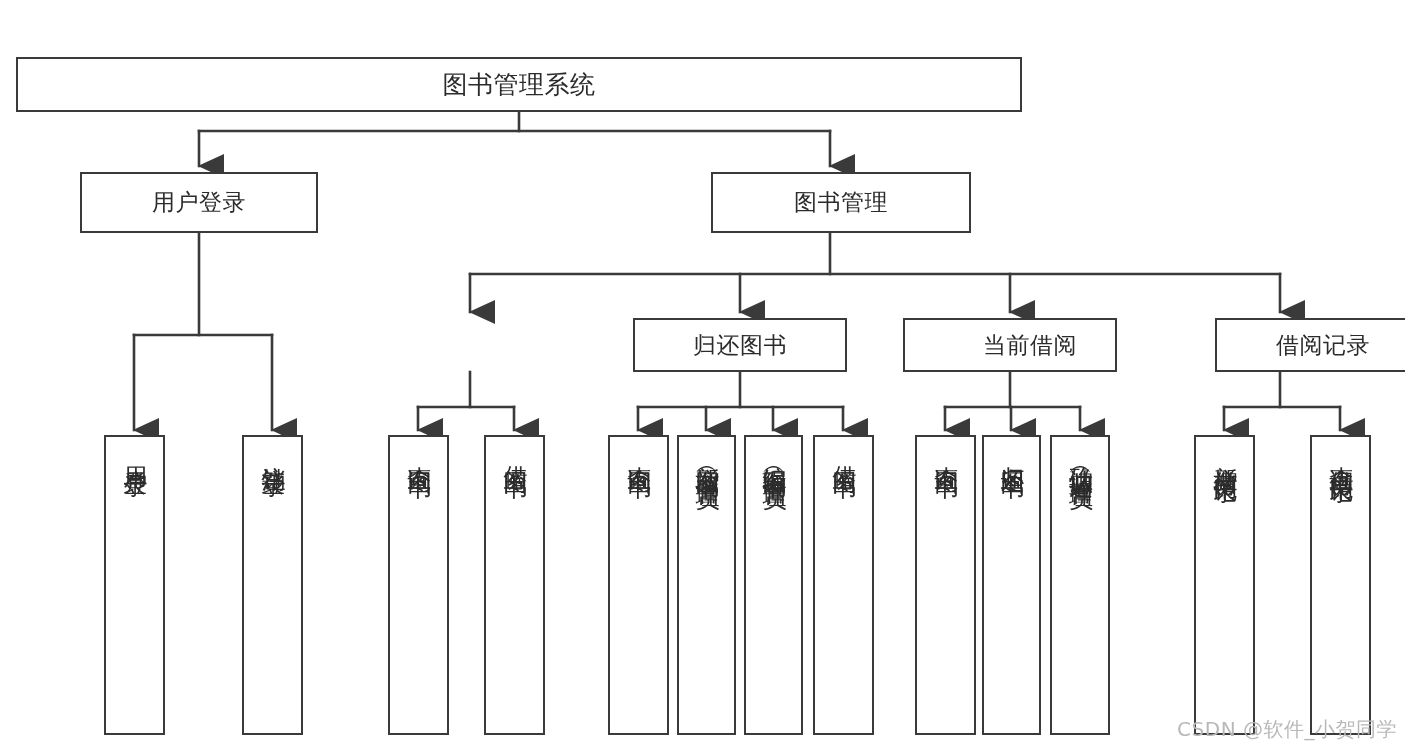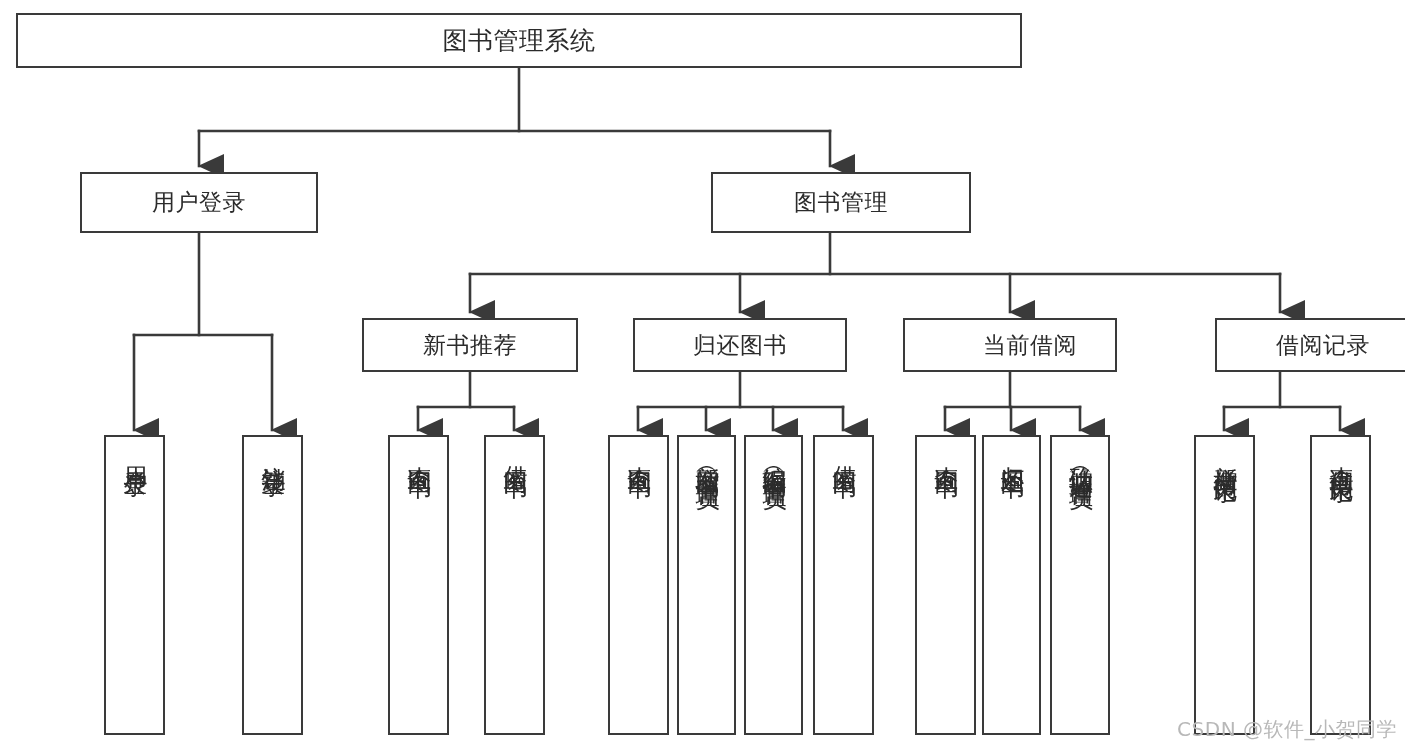--- a/index.html
+++ b/index.html
@@ -28,20 +28,21 @@
     display:flex;
     align-items:center;
     justify-content:center;
     color:#2b2b2b;
     text-align:center;
     z-index:2;
   }
   .node.root{
     font-size:25px;
     letter-spacing:0.5px;
+    margin-top:44px;
   }
   .node.lvl2{
     font-size:23px;
     letter-spacing:0.5px;
   }
   .node.leaf{
     writing-mode:vertical-rl;
     text-orientation:upright;
     font-size:24px;
     line-height:1.08;
@@ -127,23 +128,20 @@
   </div>
 
   <div class="node lvl2" style="left:80px;top:172px;width:238px;height:61px;">
     <span>用户登录</span>
   </div>
 
   <div class="node lvl2" style="left:711px;top:172px;width:260px;height:61px;">
     <span>图书管理</span>
   </div>
 
-  <div class="node lvl2" style="left:362px;top:318px;width:216px;height:54px;">
-    <span>新书推荐</span>
-  </div>
 
   <div class="node lvl2" style="left:633px;top:318px;width:214px;height:54px;">
     <span>归还图书</span>
   </div>
 
   <div class="node lvl2" style="left:903px;top:318px;width:214px;height:54px;padding-left:40px;">
     <span>当前借阅</span>
   </div>
 
   <div class="node lvl2" style="left:1215px;top:318px;width:216px;height:54px;">

